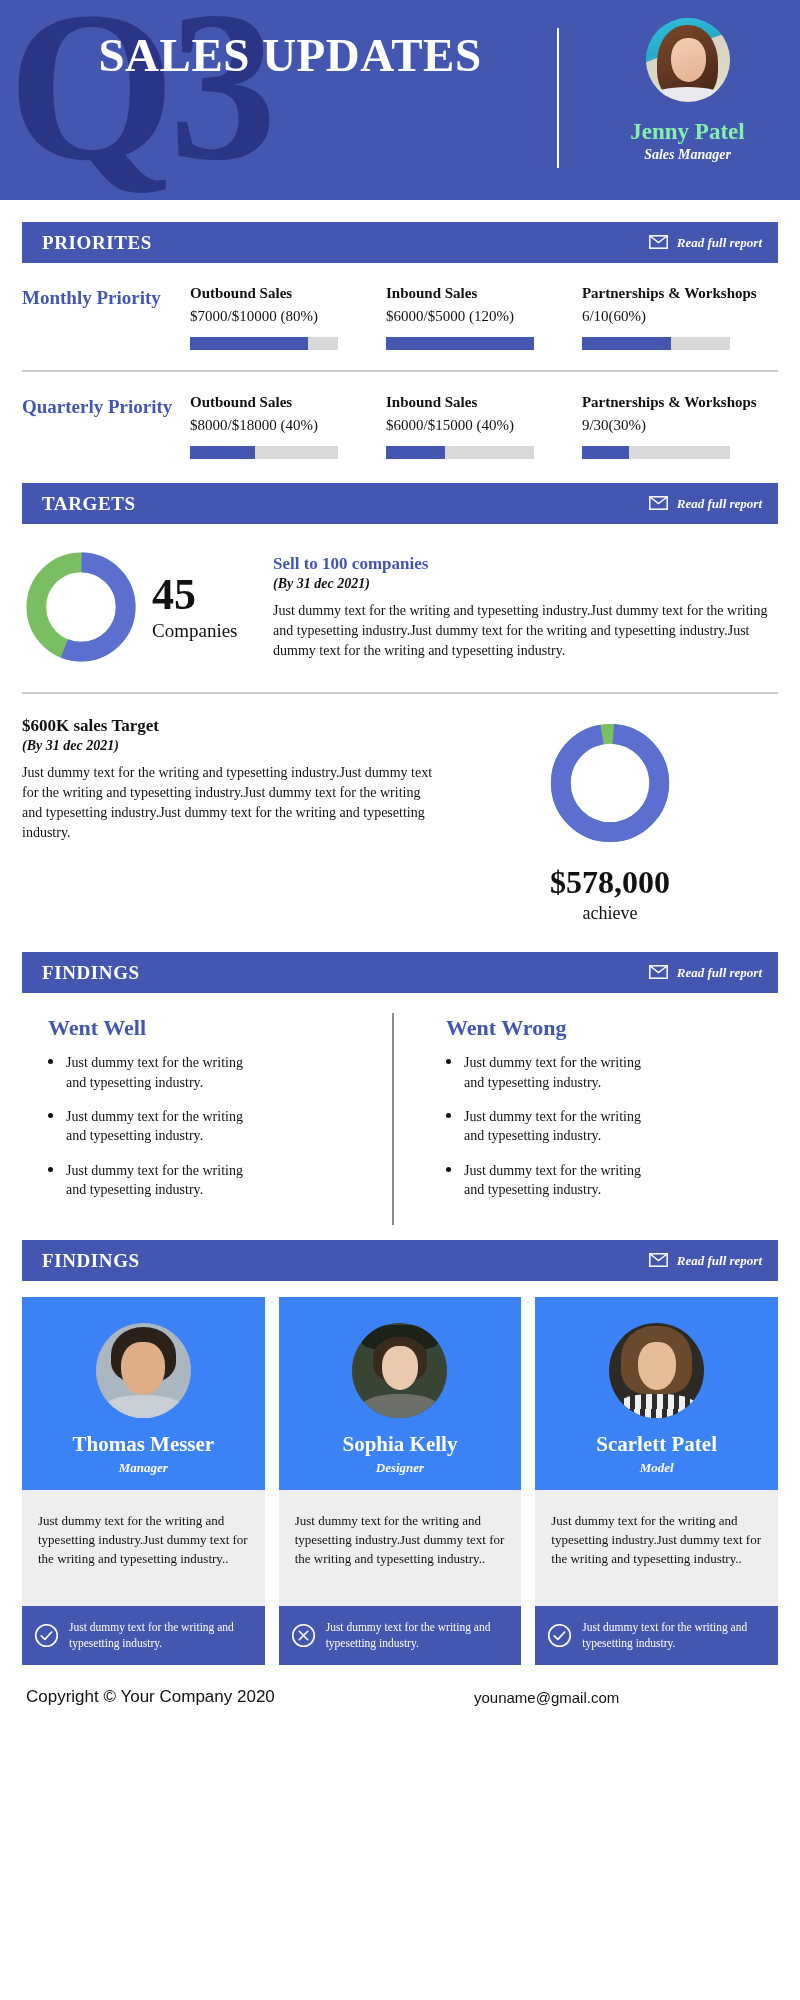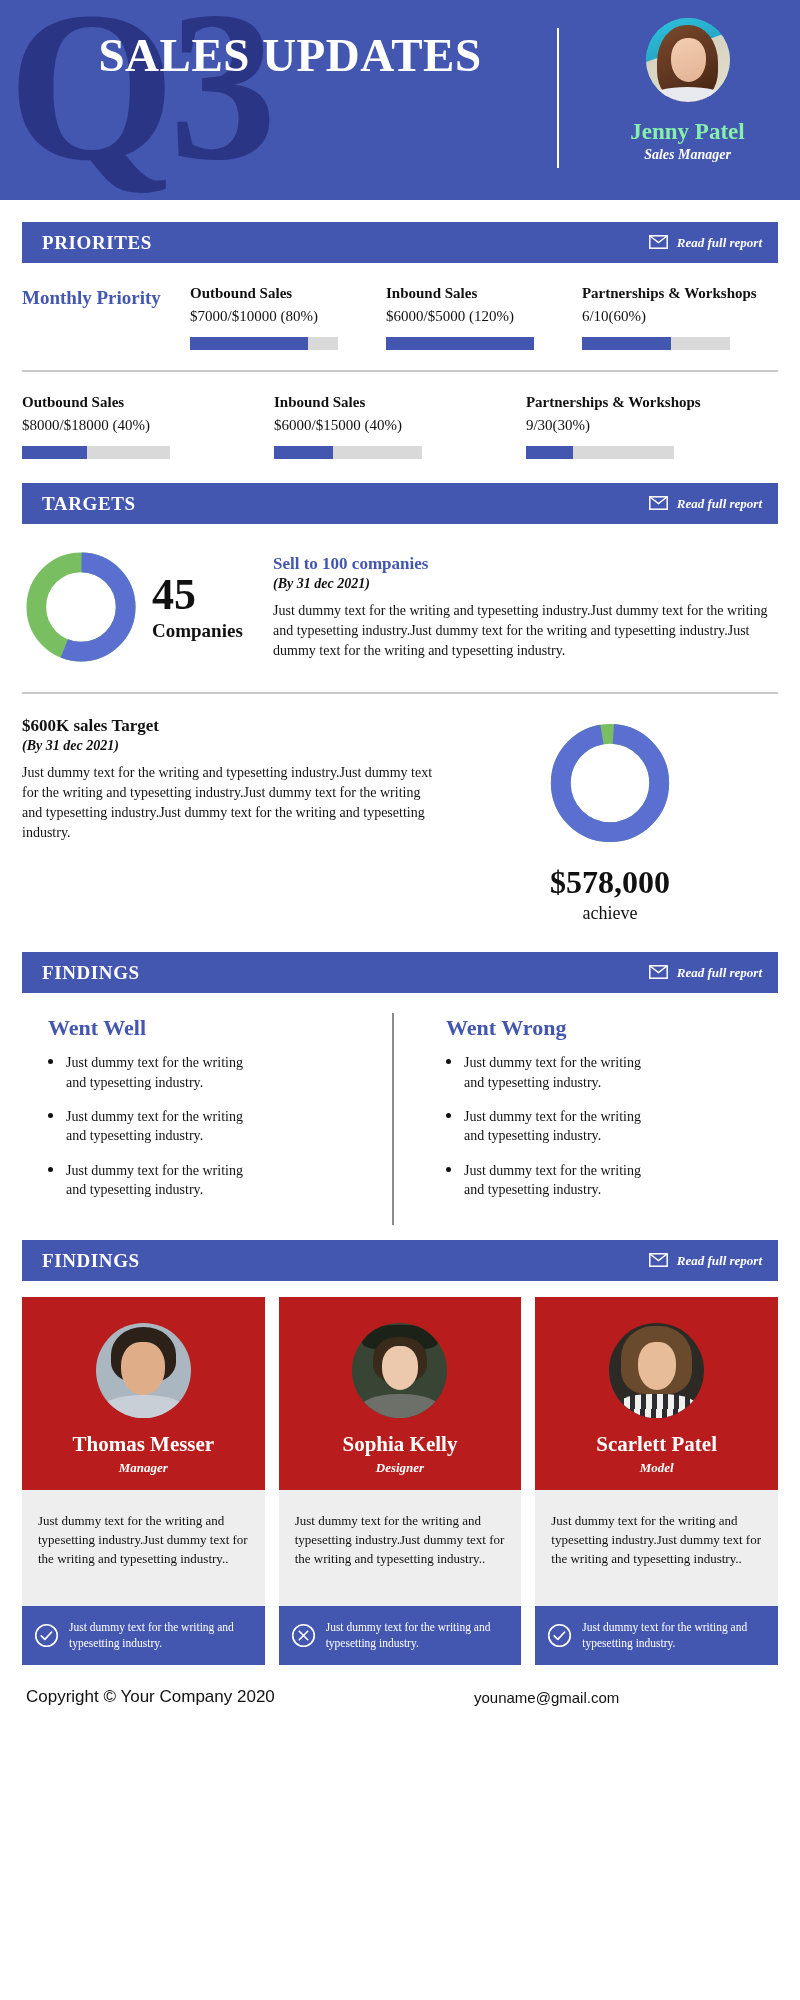--- a/index.html
+++ b/index.html
@@ -151,21 +151,21 @@
   }
   .donut-wrap{ position:relative; width:235px; flex:none; display:flex; align-items:center; }
   .donut{ width:118px; height:118px; flex:none; }
   .donut-side{ margin-left:12px; }
   .donut-big{
     font-family:"Liberation Serif", serif;
     font-size:44px; font-weight:700; color:#111111; line-height:1;
   }
   .donut-sub{
     font-family:"Liberation Serif", serif;
-    font-size:19px; font-weight:700; color:#111111; margin-top:3px;
+    font-size:19px; font-weight:400; color:#111111; margin-top:3px;
   }
   .target-text{ flex:1; padding-left:16px; }
   .tt-head{
     font-family:"Liberation Serif", serif;
     font-size:17px; font-weight:700; color:#4356b0;
   }
   .tt-date{
     font-family:"Liberation Serif", serif;
     font-size:14px; font-style:italic; font-weight:700; color:#111111;
     margin-top:2px;
@@ -223,21 +223,21 @@
     background:#8b8b8b;
   }
 
   
   .cards{
     display:flex; gap:14px;
     padding:16px 22px 0 22px;
   }
   .card{ width:calc((100% - 28px)/3); }
   .card-top{
-    background:#b91c1c;
+    background:#3b82f6;
     padding:26px 10px 14px 10px;
     text-align:center;
   }
   .card-photo{
     width:95px; height:95px; border-radius:50%;
     margin:0 auto 14px auto;
     overflow:hidden; position:relative;
   }
   .ph1{ background:#aab6c0; }
   .ph1 .hair{position:absolute;left:16%;top:4%;width:68%;height:58%;border-radius:50% 50% 36% 36%;background:#2b2118;}
@@ -354,20 +354,21 @@
       <div class="bar-track">
           <div class="bar-fill" style="width: 60%;"></div>
         </div>
     </div>
   </div>
 </div>
 
 <div class="hr-soft"></div>
 
 <div class="prio-block">
+  <div class="prio-label">Quarterly Priority</div>
   <div class="prio-cols">
     <div class="prio-col">
       <div class="pc-title">Outbound Sales</div>
       <div class="pc-value">$8000/$18000 (40%)</div>
       <div class="bar-track">
           <div class="bar-fill" style="width: 44%;"></div>
         </div>
     </div>
     <div class="prio-col">
       <div class="pc-title">Inbound Sales</div>

